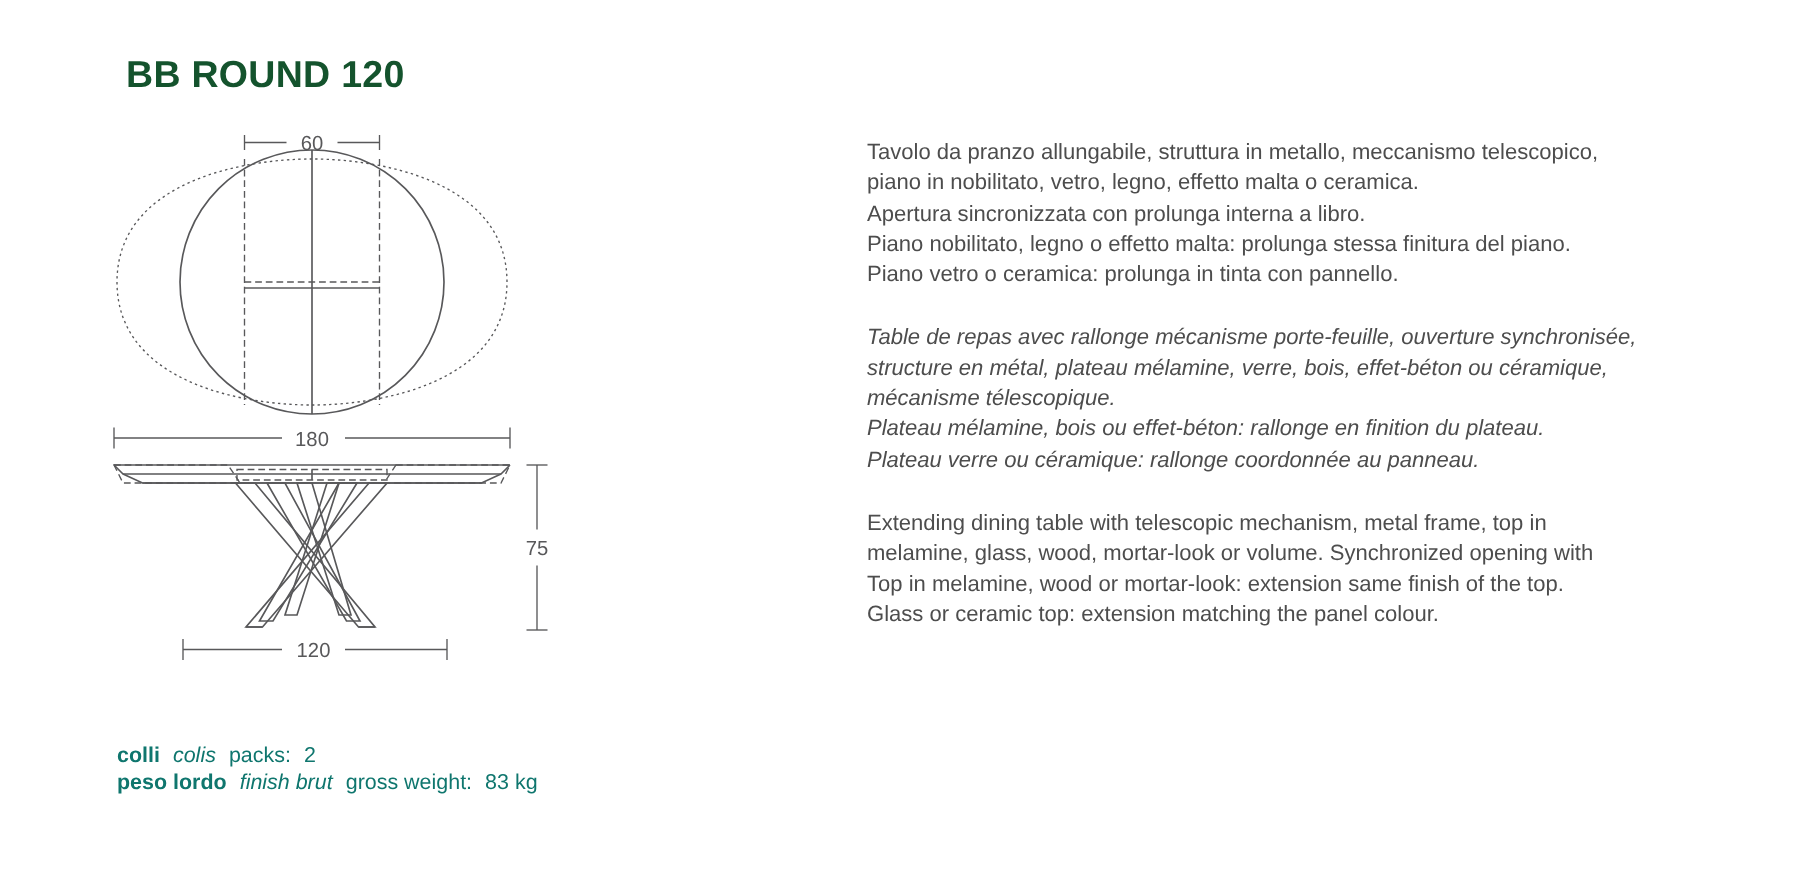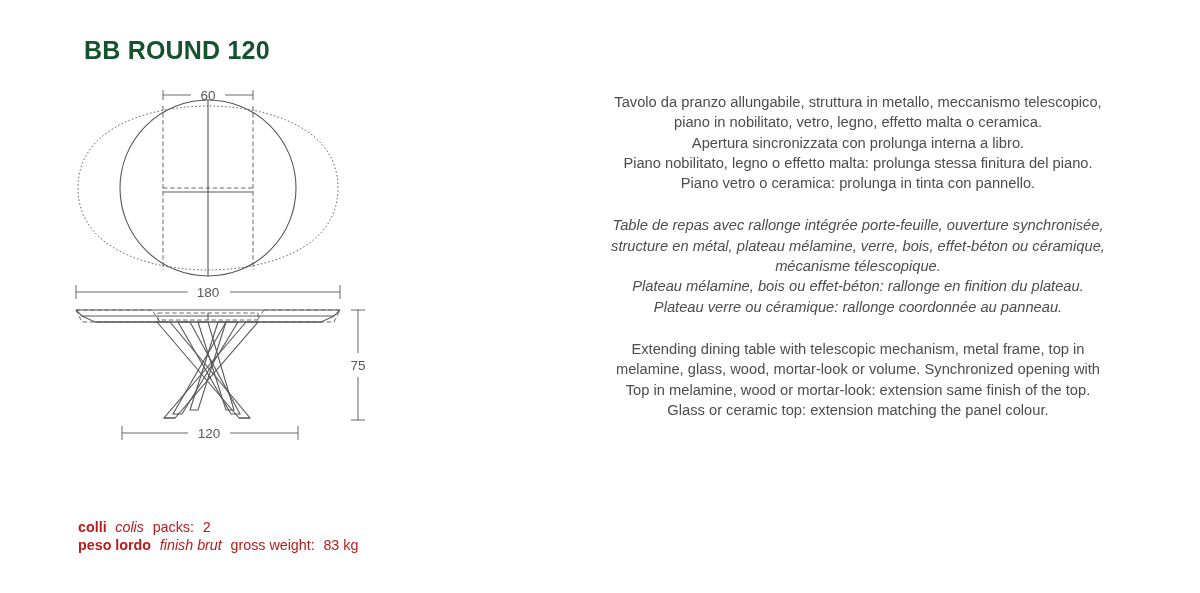--- a/index.html
+++ b/index.html
@@ -41,33 +41,33 @@
   
   #description-column {
     position: absolute;
     left: 578px;
     top: 92px;
     width: 560px;
     color: #4d4d4d;
     font-size: 14.7px;
     line-height: 20.3px;
   }
-  .desc-block { margin: 0 0 22px 0; text-align: center; }
+  .desc-block { margin: 0 0 22px 0; }
   .desc-block:last-child { margin-bottom: 0; }
   .desc-block.italic { font-style: italic; }
   .desc-line { display: block; white-space: pre-wrap; }
 
   
   #packaging-specs {
     position: absolute;
     left: 78px;
-    top: 519px;
+    top: 496px;
     font-size: 14.3px;
     line-height: 17.5px;
-    color: #b91c1c;
+    color: #0f766e;
   }
   .spec-row { display: block; white-space: nowrap; }
   .spec-it { font-weight: bold; }
   .spec-fr { font-style: italic; }
   .spec-en { font-weight: normal; }
   .spec-val { font-weight: normal; }
 </style>
 </head>
 <body>
 
@@ -185,21 +185,21 @@
 
   <div class="desc-block">
     <span class="desc-line">Tavolo da pranzo allungabile, struttura in metallo, meccanismo telescopico,</span>
     <span class="desc-line">piano in nobilitato, vetro, legno, effetto malta o ceramica.</span>
     <span class="desc-line">Apertura sincronizzata con prolunga interna a libro.</span>
     <span class="desc-line">Piano nobilitato, legno o effetto malta: prolunga stessa finitura del piano.</span>
     <span class="desc-line">Piano vetro o ceramica: prolunga in tinta con pannello.</span>
   </div>
 
   <div class="desc-block italic">
-    <span class="desc-line">Table de repas avec rallonge intégrée porte-feuille, ouverture synchronisée,</span>
+    <span class="desc-line">Table de repas avec rallonge mécanisme porte-feuille, ouverture synchronisée,</span>
     <span class="desc-line">structure en métal, plateau mélamine, verre, bois, effet-béton ou céramique,</span>
     <span class="desc-line">mécanisme télescopique.</span>
     <span class="desc-line">Plateau mélamine, bois ou effet-béton: rallonge en finition du plateau.</span>
     <span class="desc-line">Plateau verre ou céramique: rallonge coordonnée au panneau.</span>
   </div>
 
   <div class="desc-block">
     <span class="desc-line">Extending dining table with telescopic mechanism, metal frame, top in</span>
     <span class="desc-line">melamine, glass, wood, mortar-look or volume. Synchronized opening with</span>
     <span class="desc-line">Top in melamine, wood or mortar-look: extension same finish of the top.</span>

